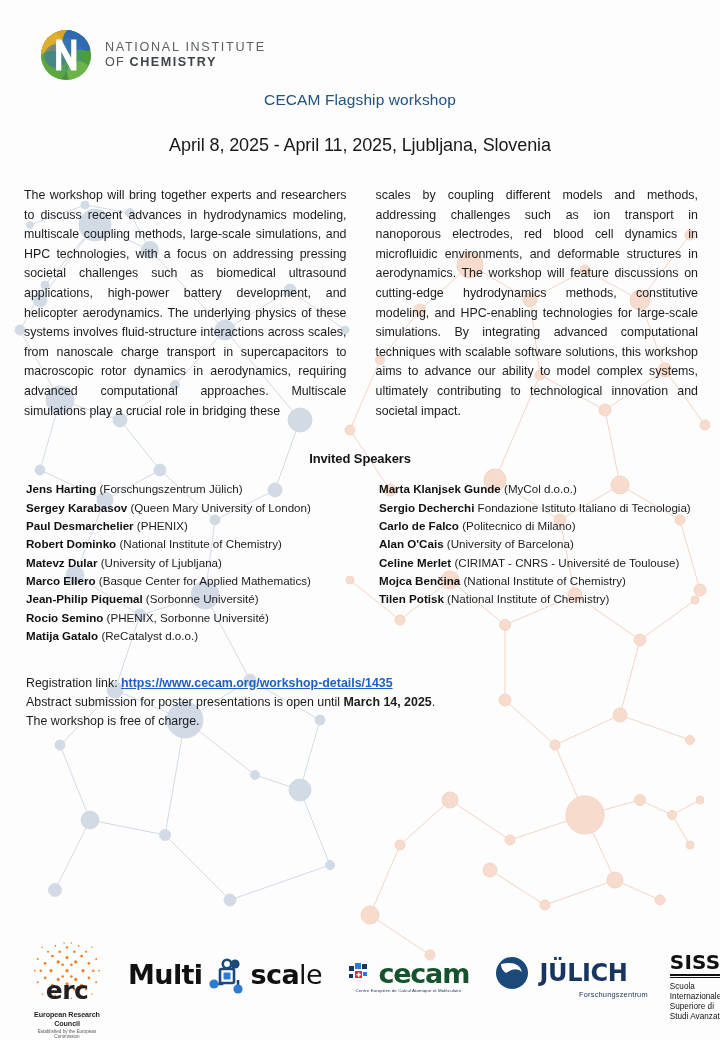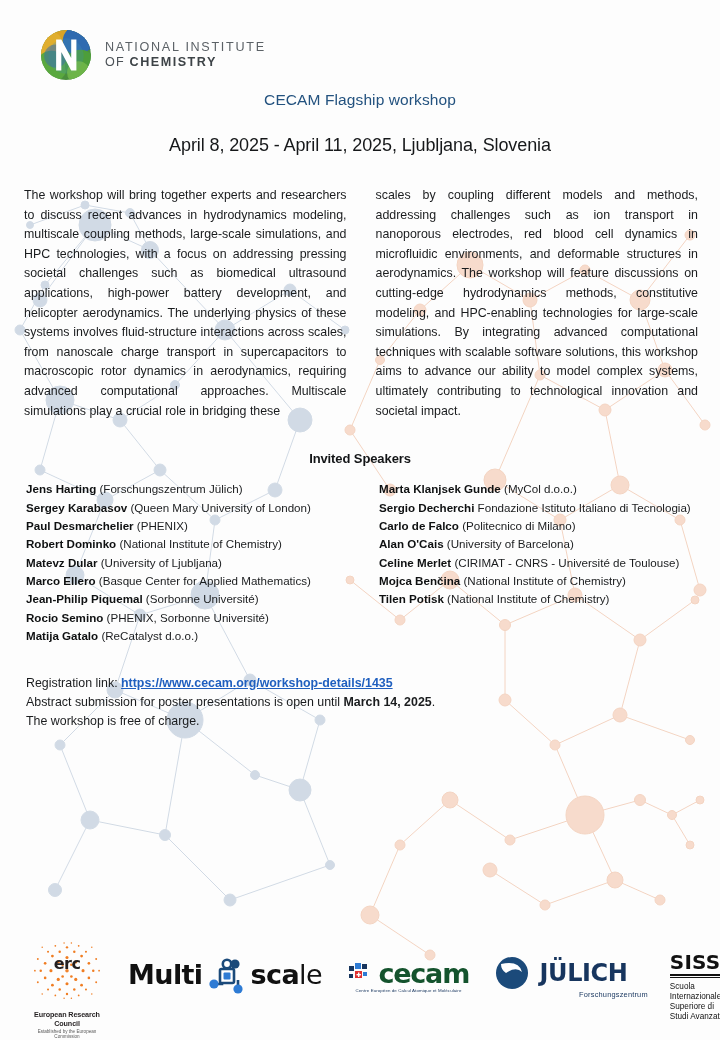--- a/index.html
+++ b/index.html
@@ -144,22 +144,22 @@
     display:flex;
     align-items:flex-start;
     padding-top:6px;
     background:transparent;
   }
   .logo{position:relative;}
   
   .erc{margin-left:30px;width:115px;text-align:center;}
   .erc-word{
     font-family:"DejaVu Sans", sans-serif;
-    font-weight:700;font-size:16px;color:#231f20;
-    position:absolute;left:50%;top:14px;transform:translateX(-50%);
+    font-weight:700;font-size:25px;color:#231f20;
+    position:absolute;left:50%;top:36px;transform:translateX(-50%);
     letter-spacing:-0.5px;
   }
   .erc-halo{width:74px;height:62px;margin:0 auto;}
   .erc-c1{
     font-size:7.2px;font-weight:700;color:#231f20;margin-top:4px;letter-spacing:-0.1px;
   }
   .erc-c2{font-size:4.6px;color:#5a5a5a;margin-top:1px;}
   
   .ms{margin-left:24px;margin-top:14px;white-space:nowrap;}
   .ms-t{

